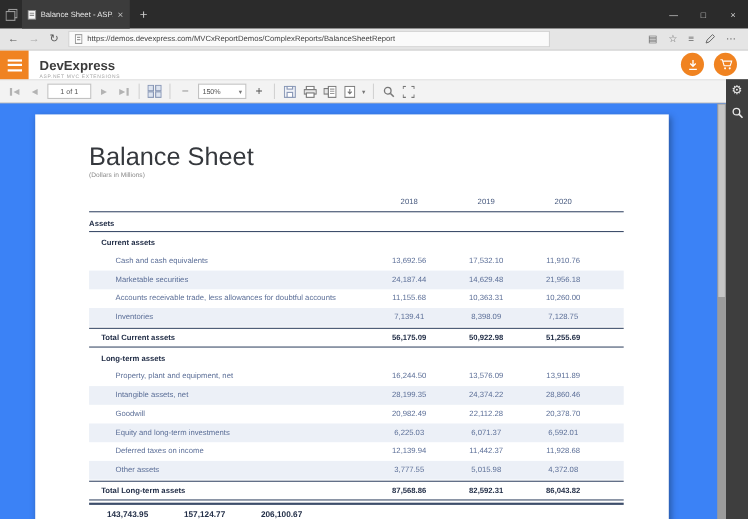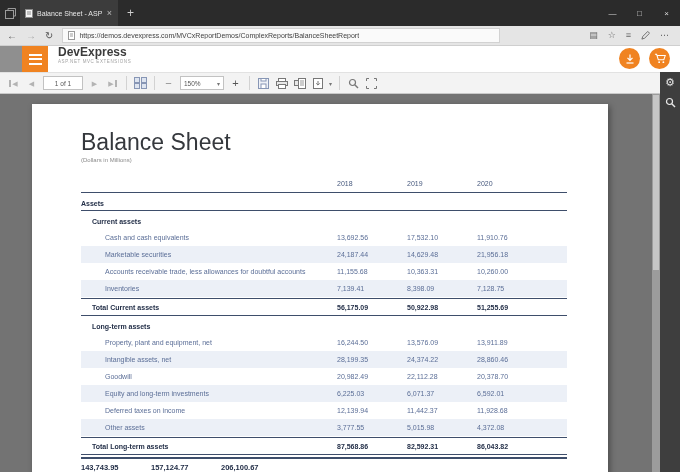--- a/index.html
+++ b/index.html
@@ -22,21 +22,21 @@
   
   .addressbar { height:20px; background:#e5e5e5; border-bottom:1px solid #cfcfcf; display:flex; align-items:center; padding:0 7px; gap:9px; }
   .nav-ico { color:#555; font-size:10px; line-height:1; }
   .nav-ico.disabled { color:#a8a8a8; }
   .urlbox { flex:1; max-width:438px; height:15px; background:#fafafa; border:1px solid #d2d2d2; display:flex; align-items:center; padding:0 5px; gap:4px; overflow:hidden; }
   .url-text { font-size:7px; color:#3f3f3f; white-space:nowrap; overflow:hidden; }
   .addr-ico { color:#666; font-size:9px; line-height:1; display:flex; align-items:center; }
   .addr-right { display:flex; align-items:center; gap:10px; margin-left:auto; padding-right:4px; }
 
   
-  .siteheader { height:26px; background:#ffffff; display:flex; align-items:flex-start; position:relative;margin-left:22px; }
+  .siteheader { height:26px; background:#ffffff; display:flex; align-items:flex-end; position:relative; }
   .hamburger { width:26px; height:26px; background:#f08321; display:flex; flex-direction:column; align-items:center; justify-content:center; gap:2.5px; flex:none; }
   .hamburger i { display:block; width:13px; height:2px; background:#fff; }
   .brand { margin-left:10px; line-height:1; }
   .brand-name { font-size:12px; font-weight:bold; color:#3b3b3b; }
   .brand-sub { font-size:4.5px; color:#a3a3a3; letter-spacing:0.6px; margin-top:1.5px; }
   .circle-btn { position:absolute; top:2px; width:21px; height:21px; border-radius:50%; background:#f08321; display:flex; align-items:center; justify-content:center; }
   .circle-btn.dl { right:40px; }
   .circle-btn.cart { right:10px; }
 
   
@@ -46,28 +46,28 @@
   .tb-ico.dark { color:#555; }
   .bar-l::before { content:''; display:inline-block; width:1.5px; height:7px; background:currentColor; margin-right:1.5px; }
   .bar-r::after  { content:''; display:inline-block; width:1.5px; height:7px; background:currentColor; margin-left:1.5px; }
   .tsep { width:1px; height:14px; background:#d2d2d2; margin:0 2px; }
   .pagebox { width:40px; height:14px; background:#fff; border:1px solid #c2c2c2; font-size:6.5px; color:#555; display:flex; align-items:center; justify-content:center; }
   .zoombox { width:44px; height:14px; background:#fff; border:1px solid #c2c2c2; font-size:6.5px; color:#555; display:flex; align-items:center; justify-content:space-between; padding:0 3px; }
   .zoom-sign { font-size:11px; }
   .caret { font-size:6px; color:#777; }
 
   
-  .content { position:absolute; top:94px; left:0; right:0; bottom:0; background:#737373; overflow:hidden; }
+  .content { position:absolute; top:94px; left:0; right:0; bottom:0; background:#3b82f6; overflow:hidden; }
   .page { width:576px; height:420px; margin:10px 0 0 32px; background:#fff; box-shadow:2px 2px 6px rgba(0,0,0,0.35); padding:26px 41px 0 49px; }
   .rpt-title { font-size:23px; line-height:25px; color:#35383d; font-weight:400; }
   .rpt-sub { font-size:6px; color:#8a8a8a; margin-top:2px; }
   .rtable { margin-top:12px; font-size:7px; }
   .trow { display:flex; align-items:center; }
   .cell.label { flex:1; }
-  .cell.num { width:70px; text-align:left; }
+  .cell.num { width:70px; text-align:center; }
   .cell.spacer { width:20px; }
   .trow.years { height:18px; color:#47597e; border-bottom:1px solid #3e4e6b; margin-bottom:3px; }
   .trow.section { height:15px; font-weight:bold; color:#232f48; border-bottom:1px solid #3e4e6b; margin-bottom:2px; }
   .trow.group { height:16px; font-weight:bold; color:#232f48; }
   .trow.group .cell.label { padding-left:11px; }
   .trow.item { height:17px; color:#5b6e97; }
   .trow.item .cell.label { padding-left:24px; }
   .trow.item.shaded { background:#ecf0f7; }
   .trow.total { height:18px; font-weight:bold; color:#232f48; border-top:1px solid #3e4e6b; border-bottom:1px solid #3e4e6b; margin:1px 0 2px; }
   .trow.total .cell.label { padding-left:11px; }

